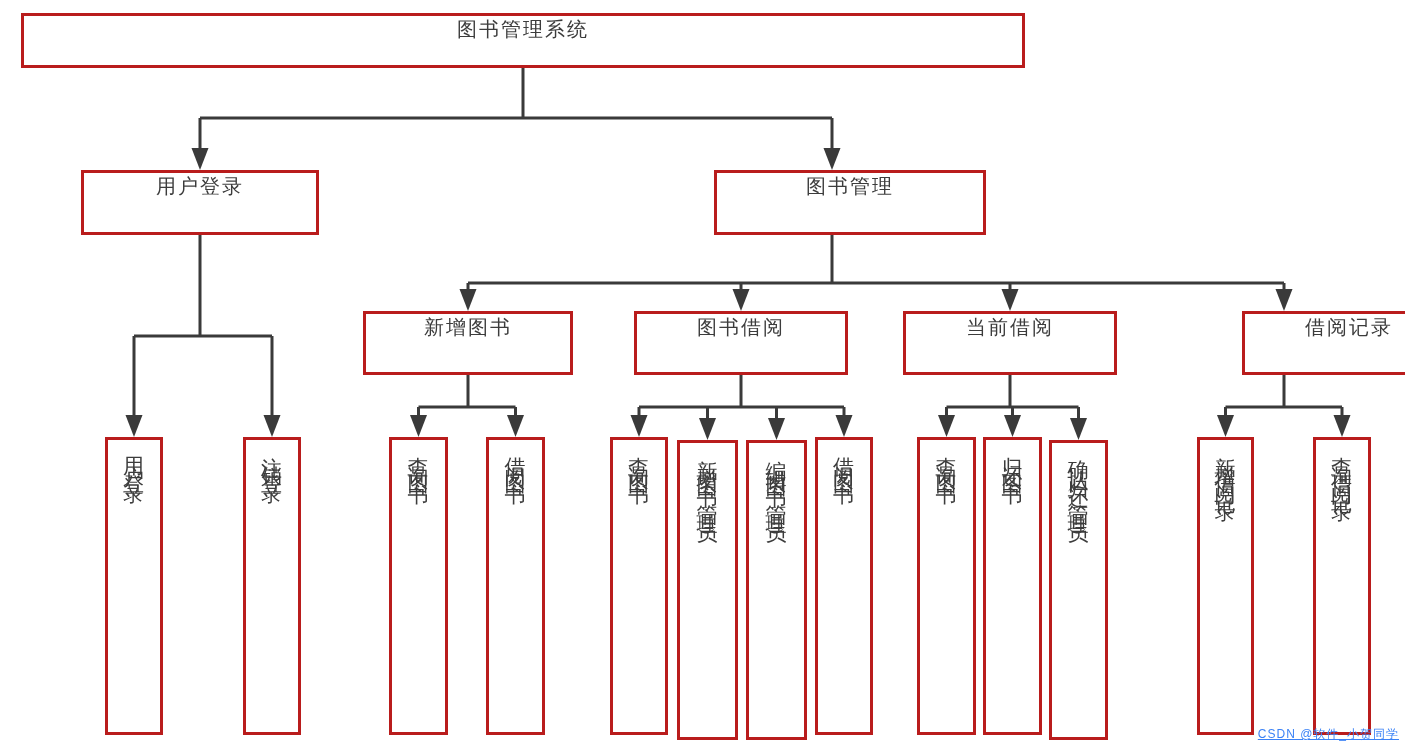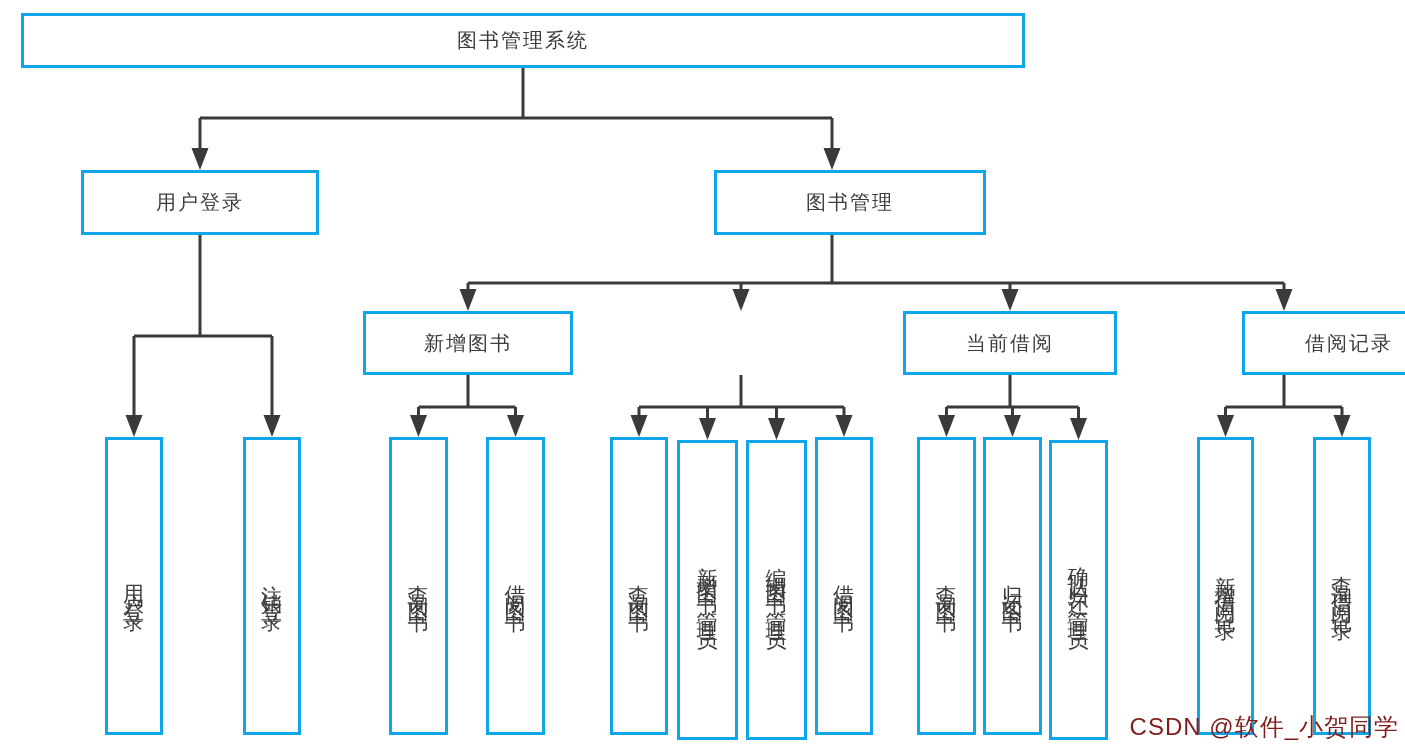--- a/index.html
+++ b/index.html
@@ -7,25 +7,24 @@
   .canvas {
     position: relative;
     width: 1405px;
     height: 747px;
     background: #ffffff;
     overflow: hidden;
   }
   .node {
     position: absolute;
     box-sizing: border-box;
-    border: 3px solid #0ea5e9;
+    border: 3px solid #b91c1c;
     background: #ffffff;
     color: #3c3c3c;
     display: flex;
-    align-items: center;
     justify-content: center;
   }
   .node-h { font-size: 20px; letter-spacing: 2px; white-space: nowrap; }
   .node-v { font-size: 21px; }
   .node-v .vtext {
     writing-mode: vertical-rl;
     text-orientation: mixed;
     letter-spacing: 9px;
     line-height: 1.1;
   }
@@ -34,25 +33,26 @@
     left: 0; top: 0;
     width: 1405px; height: 747px;
     pointer-events: none;
   }
   svg.connectors path { stroke: #3a3a3a; stroke-width: 3; fill: none; }
   svg.connectors polygon { fill: #3a3a3a; stroke: none; }
   .watermark {
     position: absolute;
     right: 6px;
     bottom: 4px;
-    font-size: 24px;
+    font-size: 12px;
     letter-spacing: 1px;
-    color: #7f1d1d;
+    color: #3b82f6;
     z-index: 5;
     white-space: nowrap;
+    text-decoration: underline;
   }
 </style>
 </head>
 <body>
 
 <div class="canvas">
 
   <svg class="connectors" viewBox="0 0 1405 747">
     <g>
       <path d="M523,68 V118 M200,118 H832 M200,118 V152 M832,118 V152"></path>
@@ -103,20 +103,23 @@
   <div class="node node-h" style="left:81px; top:170px; width:238px; height:65px;">
     <span>用户登录</span>
   </div>
   <div class="node node-h" style="left:714px; top:170px; width:272px; height:65px;">
     <span>图书管理</span>
   </div>
 
   <div class="node node-h" style="left:363px; top:311px; width:210px; height:64px;">
     <span>新增图书</span>
   </div>
+  <div class="node node-h" style="left:634px; top:311px; width:214px; height:64px;">
+    <span>图书借阅</span>
+  </div>
   <div class="node node-h" style="left:903px; top:311px; width:214px; height:64px;">
     <span>当前借阅</span>
   </div>
   <div class="node node-h" style="left:1242px; top:311px; width:214px; height:64px;">
     <span>借阅记录</span>
   </div>
 
   <div class="node node-v" style="left:105px; top:437px; width:58px; height:298px;">
     <span class="vtext">用户登录</span>
   </div>

